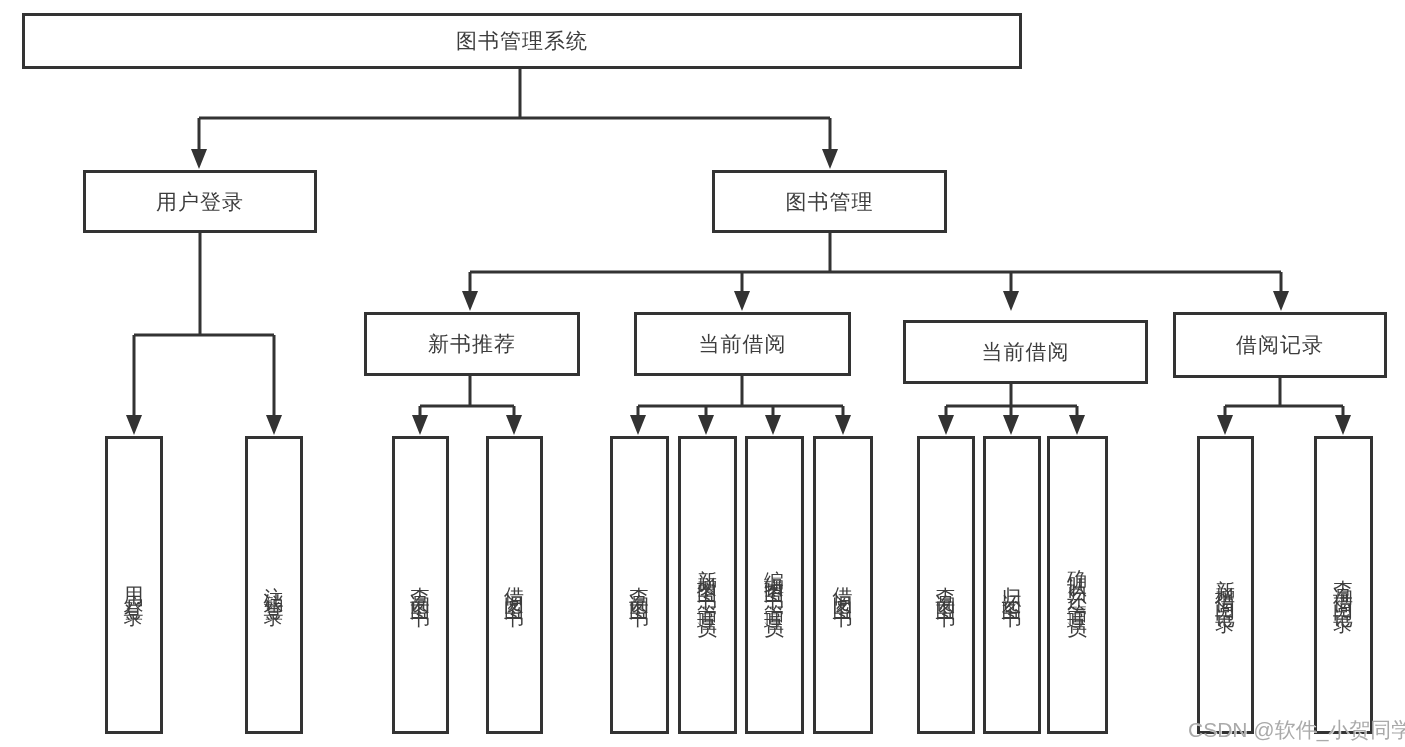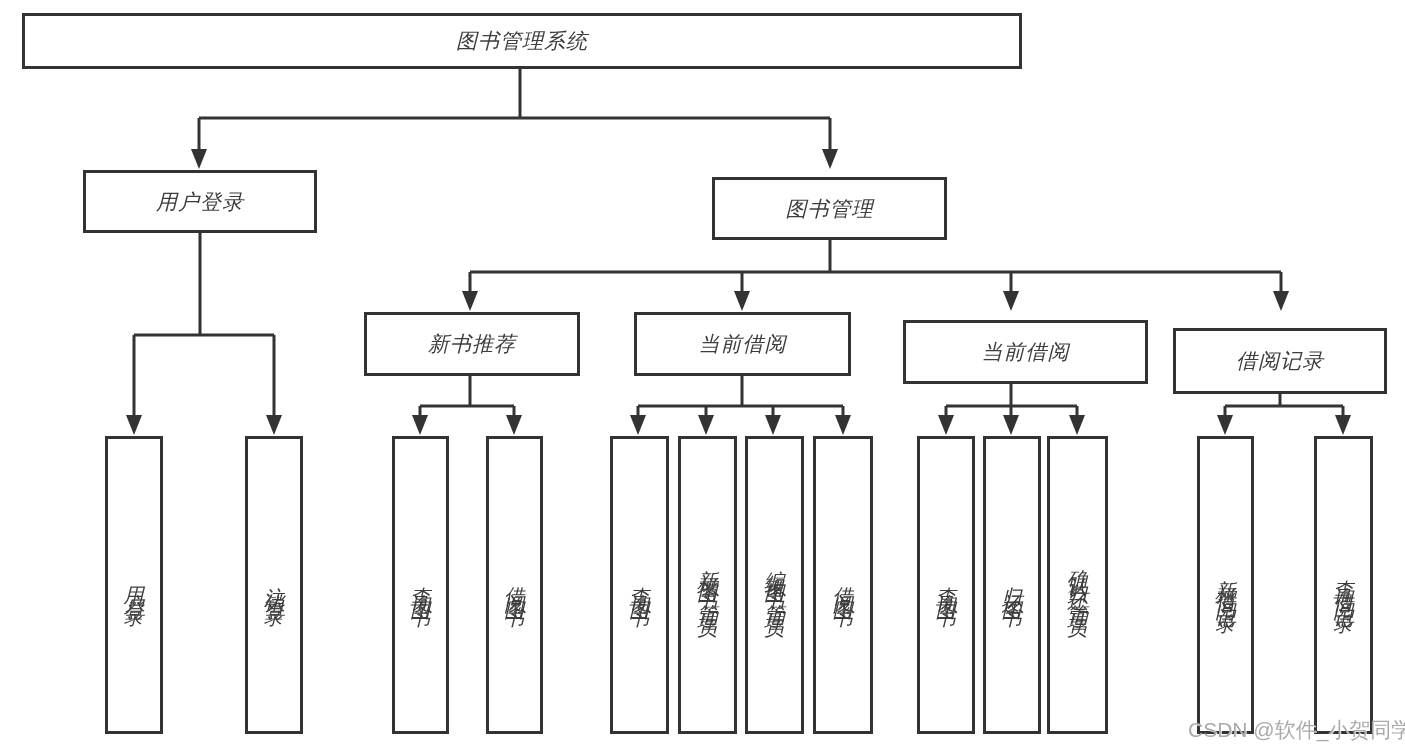--- a/index.html
+++ b/index.html
@@ -20,21 +20,20 @@
   .node {
     position: absolute;
     box-sizing: border-box;
     background: #ffffff;
     border: 3px solid #333333;
     display: flex;
     align-items: center;
     justify-content: center;
     color: #3d3d3d;
     z-index: 2;
-    font-style: italic;
   }
   .node.hlabel { font-size: 21px; letter-spacing: 1px; }
   .leaf { top: 436px; height: 298px; }
   .vtext {
     writing-mode: vertical-rl;
     text-orientation: mixed;
     font-size: 20px;
     line-height: 1;
     letter-spacing: 7px;
     color: #3d3d3d;
@@ -99,34 +98,34 @@
     </g>
   </svg>
 
   <div class="node hlabel" style="left:22px; top:13px; width:1000px; height:56px;">
     <span>图书管理系统</span>
   </div>
 
   <div class="node hlabel" style="left:83px; top:170px; width:234px; height:63px;">
     <span>用户登录</span>
   </div>
-  <div class="node hlabel" style="left:712px; top:170px; width:235px; height:63px;margin-top:7px;">
+  <div class="node hlabel" style="left:712px; top:170px; width:235px; height:63px;">
     <span>图书管理</span>
   </div>
 
   <div class="node hlabel" style="left:364px; top:312px; width:216px; height:64px;">
     <span>新书推荐</span>
   </div>
   <div class="node hlabel" style="left:634px; top:312px; width:217px; height:64px;">
     <span>当前借阅</span>
   </div>
   <div class="node hlabel" style="left:903px; top:320px; width:245px; height:64px;">
     <span>当前借阅</span>
   </div>
-  <div class="node hlabel" style="left:1173px; top:328px; width:214px; height:66px;">
+  <div class="node hlabel" style="left:1173px; top:312px; width:214px; height:66px;">
     <span>借阅记录</span>
   </div>
 
   <div class="node leaf" style="left:105px; width:58px;">
     <span class="vtext">用户登录</span>
   </div>
   <div class="node leaf" style="left:245px; width:58px;">
     <span class="vtext">注销登录</span>
   </div>
 

